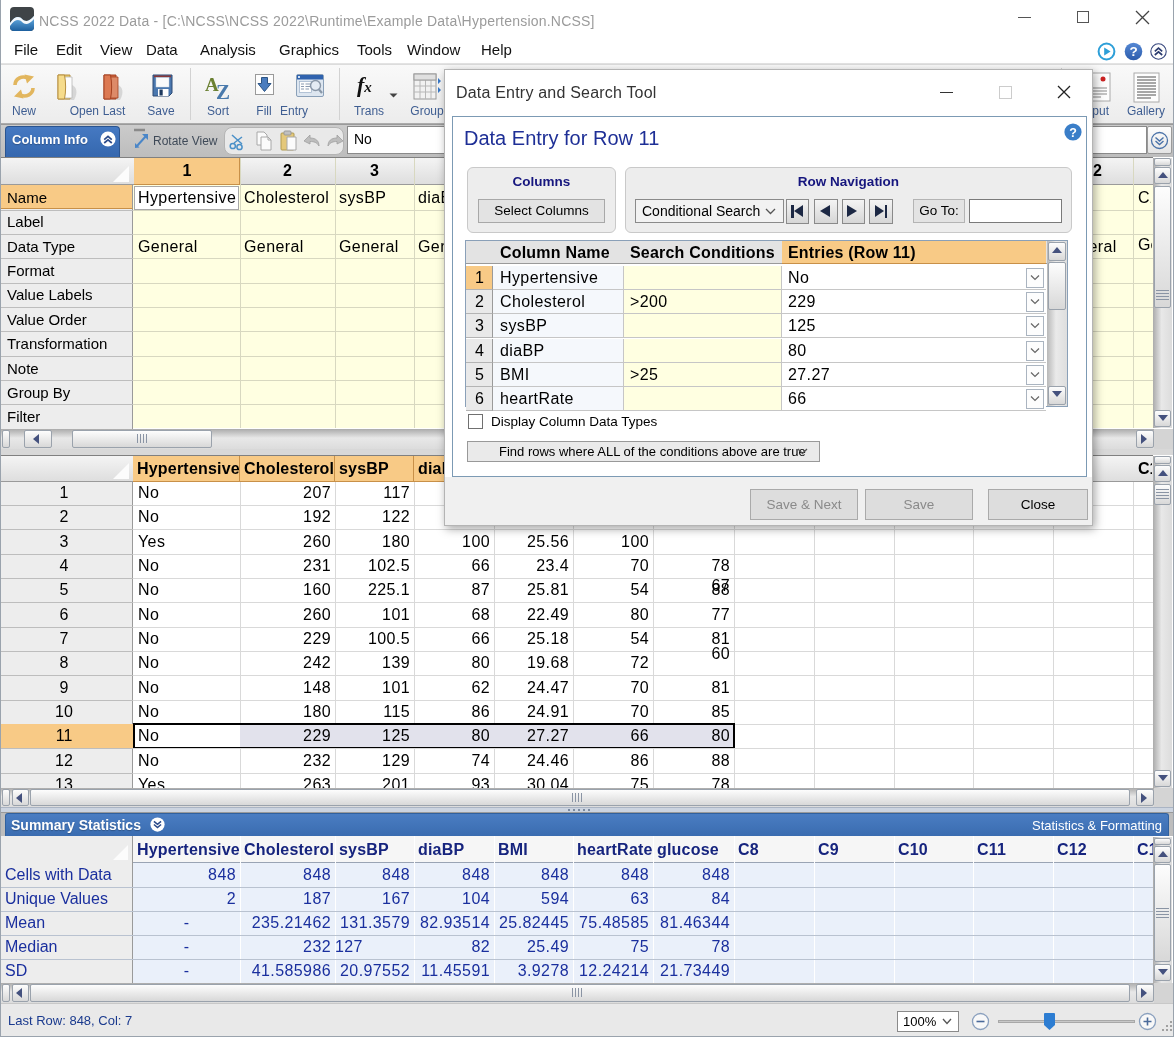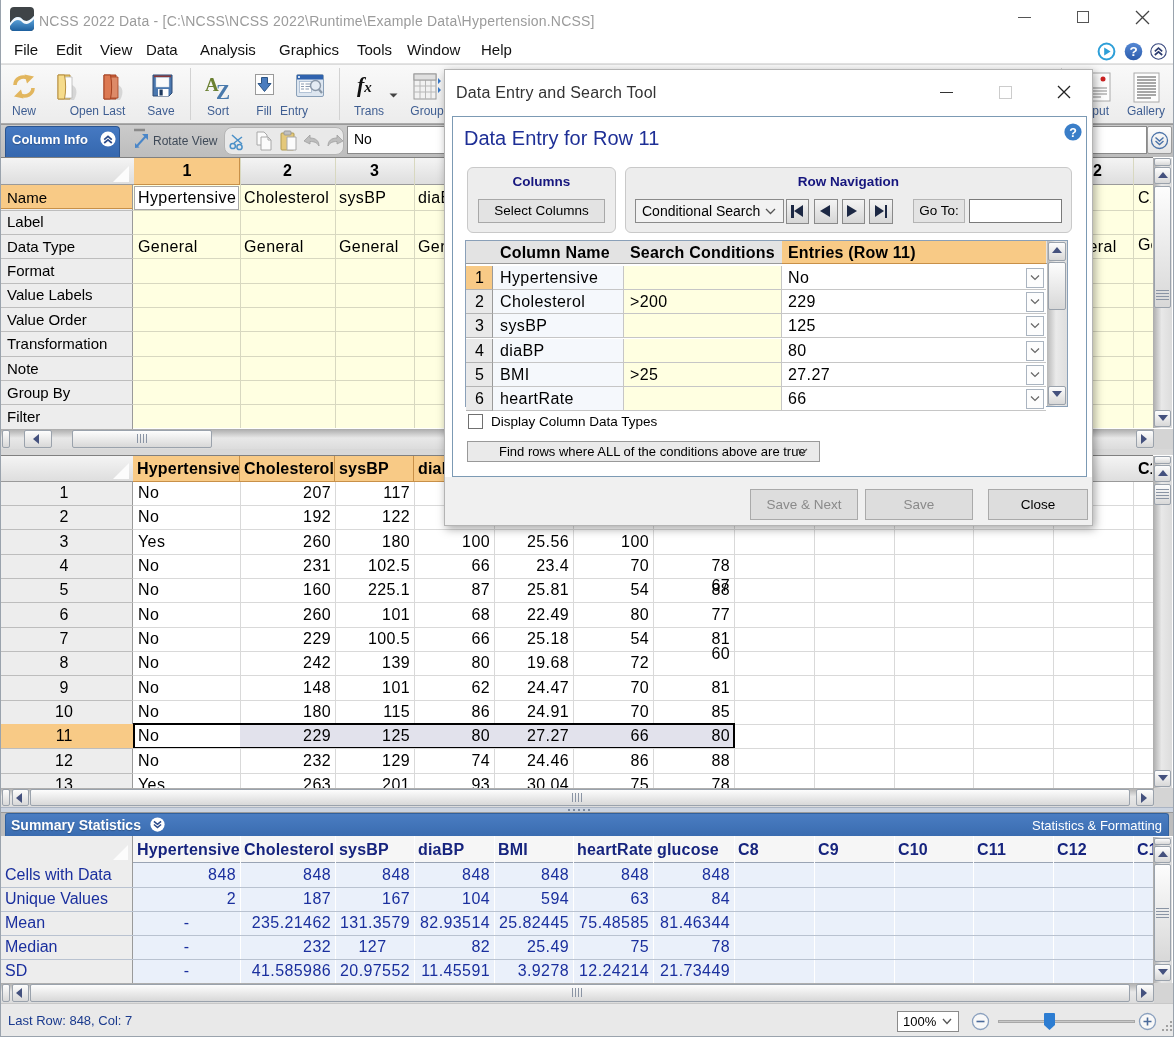--- a/index.html
+++ b/index.html
@@ -509,21 +509,21 @@
 <div class="tx" style="left:240px;top:914px;width:91px;text-align:right;font-size:16px;letter-spacing:.4px;color:#1a2f9e;">235.21462</div>
 <div class="tx" style="left:335px;top:914px;width:75px;text-align:right;font-size:16px;letter-spacing:.4px;color:#1a2f9e;">131.3579</div>
 <div class="tx" style="left:414px;top:914px;width:76px;text-align:right;font-size:16px;letter-spacing:.4px;color:#1a2f9e;">82.93514</div>
 <div class="tx" style="left:494px;top:914px;width:75px;text-align:right;font-size:16px;letter-spacing:.4px;color:#1a2f9e;">25.82445</div>
 <div class="tx" style="left:573px;top:914px;width:76px;text-align:right;font-size:16px;letter-spacing:.4px;color:#1a2f9e;">75.48585</div>
 <div class="tx" style="left:653px;top:914px;width:77px;text-align:right;font-size:16px;letter-spacing:.4px;color:#1a2f9e;">81.46344</div>
 <div class="a" style="left:1px;top:959px;width:1152px;height:1px;background:#b9c2d0;"></div>
 <div class="tx" style="left:5px;top:938px;font-size:16px;color:#1a2f9e;">Median</div>
 <div class="tx" style="left:133px;top:938px;width:107px;text-align:center;font-size:16px;color:#1a2f9e;">-</div>
 <div class="tx" style="left:240px;top:938px;width:91px;text-align:right;font-size:16px;letter-spacing:.4px;color:#1a2f9e;">232</div>
-<div class="tx" style="left:335px;top:938px;width:75px;text-align:center;font-size:16px;letter-spacing:.4px;color:#1a2f9e;">127</div>
+<div class="tx" style="left:335px;top:938px;width:75px;text-align:left;font-size:16px;letter-spacing:.4px;color:#1a2f9e;">127</div>
 <div class="tx" style="left:414px;top:938px;width:76px;text-align:right;font-size:16px;letter-spacing:.4px;color:#1a2f9e;">82</div>
 <div class="tx" style="left:494px;top:938px;width:75px;text-align:right;font-size:16px;letter-spacing:.4px;color:#1a2f9e;padding-left:32px;">25.49</div>
 <div class="tx" style="left:573px;top:938px;width:76px;text-align:right;font-size:16px;letter-spacing:.4px;color:#1a2f9e;">75</div>
 <div class="tx" style="left:653px;top:938px;width:77px;text-align:right;font-size:16px;letter-spacing:.4px;color:#1a2f9e;">78</div>
 <div class="a" style="left:1px;top:983px;width:1152px;height:1px;background:#b9c2d0;"></div>
 <div class="tx" style="left:5px;top:962px;font-size:16px;color:#1a2f9e;">SD</div>
 <div class="tx" style="left:133px;top:962px;width:107px;text-align:center;font-size:16px;color:#1a2f9e;">-</div>
 <div class="tx" style="left:240px;top:962px;width:91px;text-align:right;font-size:16px;letter-spacing:.4px;color:#1a2f9e;">41.585986</div>
 <div class="tx" style="left:335px;top:962px;width:75px;text-align:right;font-size:16px;letter-spacing:.4px;color:#1a2f9e;">20.97552</div>
 <div class="tx" style="left:414px;top:962px;width:76px;text-align:right;font-size:16px;letter-spacing:.4px;color:#1a2f9e;">11.45591</div>

